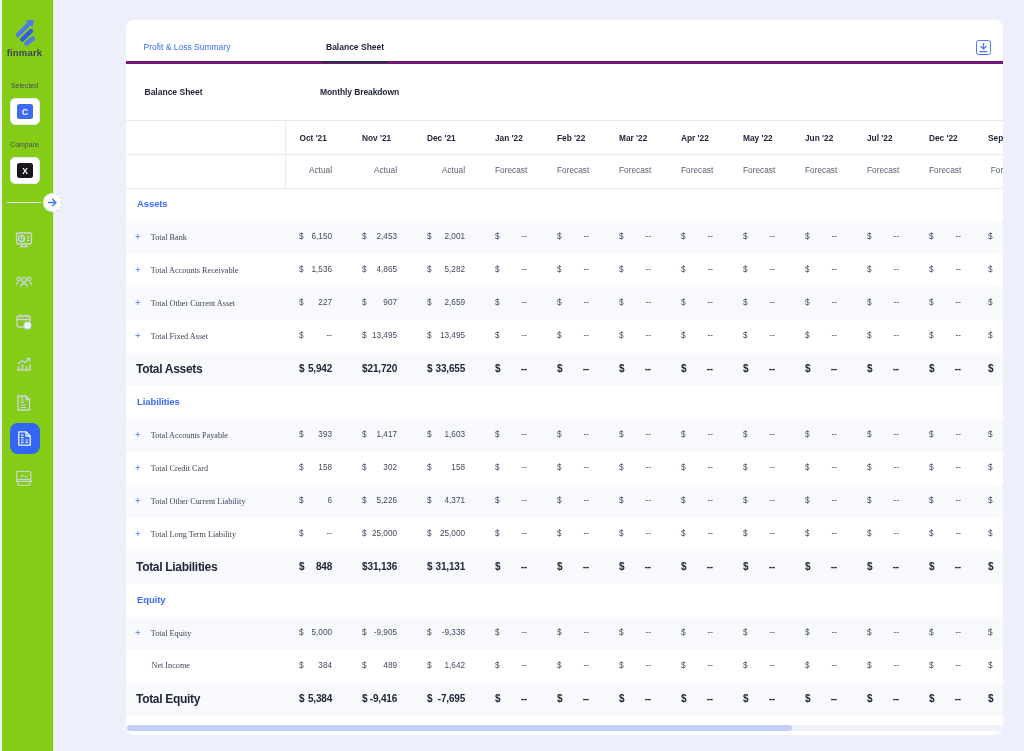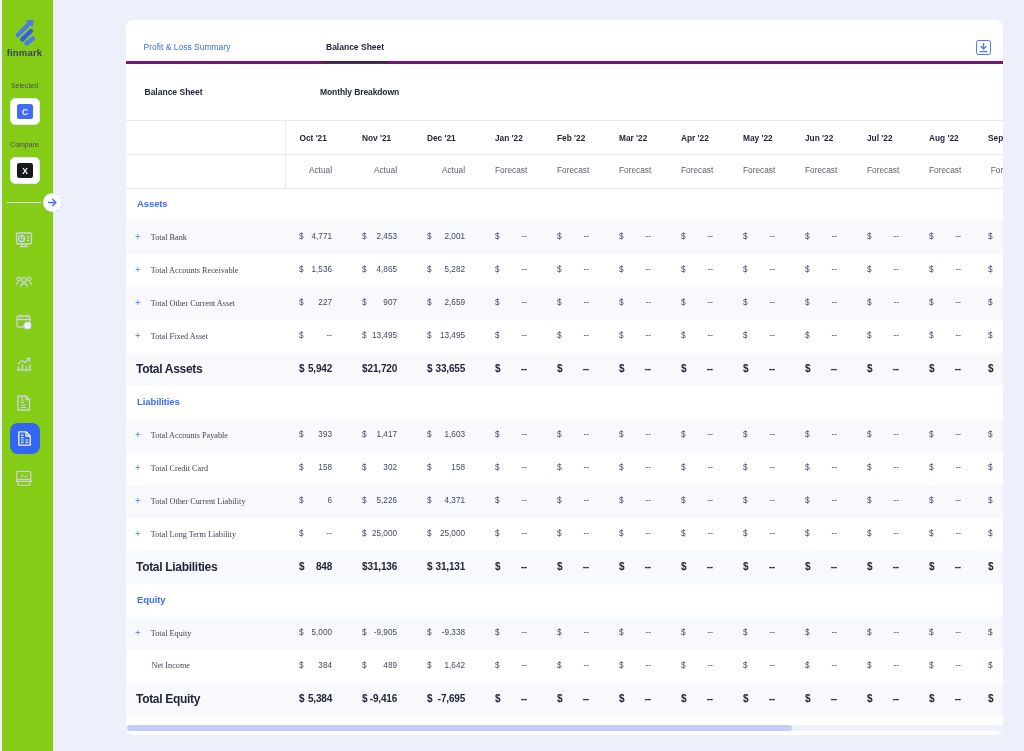--- a/index.html
+++ b/index.html
@@ -211,21 +211,21 @@
           <td>Oct '21</td>
           <td>Nov '21</td>
           <td>Dec '21</td>
           <td>Jan '22</td>
           <td>Feb '22</td>
           <td>Mar '22</td>
           <td>Apr '22</td>
           <td>May '22</td>
           <td>Jun '22</td>
           <td>Jul '22</td>
-          <td>Aug '22</td>
+          <td>Dec '22</td>
           <td>Sep '22</td>
     </tr>
     <tr class="arow">
       <td class="lblc"></td>
           <td>Actual</td>
           <td>Actual</td>
           <td>Actual</td>
           <td>Forecast</td>
           <td>Forecast</td>
           <td>Forecast</td>
@@ -237,21 +237,21 @@
           <td>Forecast</td>
     </tr>
     <tr class="body">
           <td class="sec" colspan="13">Assets</td>
         </tr>
     <tr class="body gray">
           <td class="lbl"><span class="plus">+</span>Total Bank</td>
           <td>
             <div class="cell">
               <span class="d">$</span>
-              <span class="v">4,771</span>
+              <span class="v">6,150</span>
             </div>
           </td>
           <td>
             <div class="cell">
               <span class="d">$</span>
               <span class="v">2,453</span>
             </div>
           </td>
           <td>
             <div class="cell">

